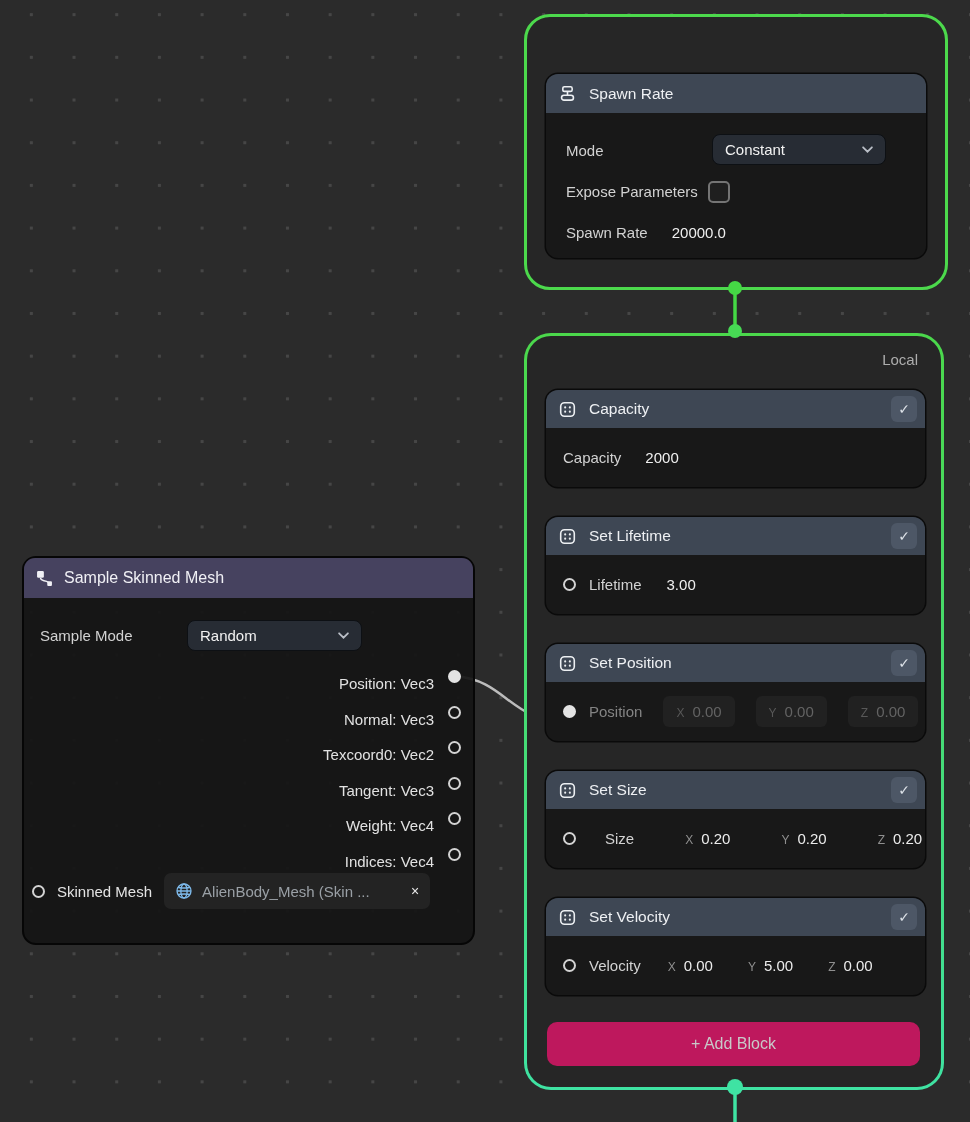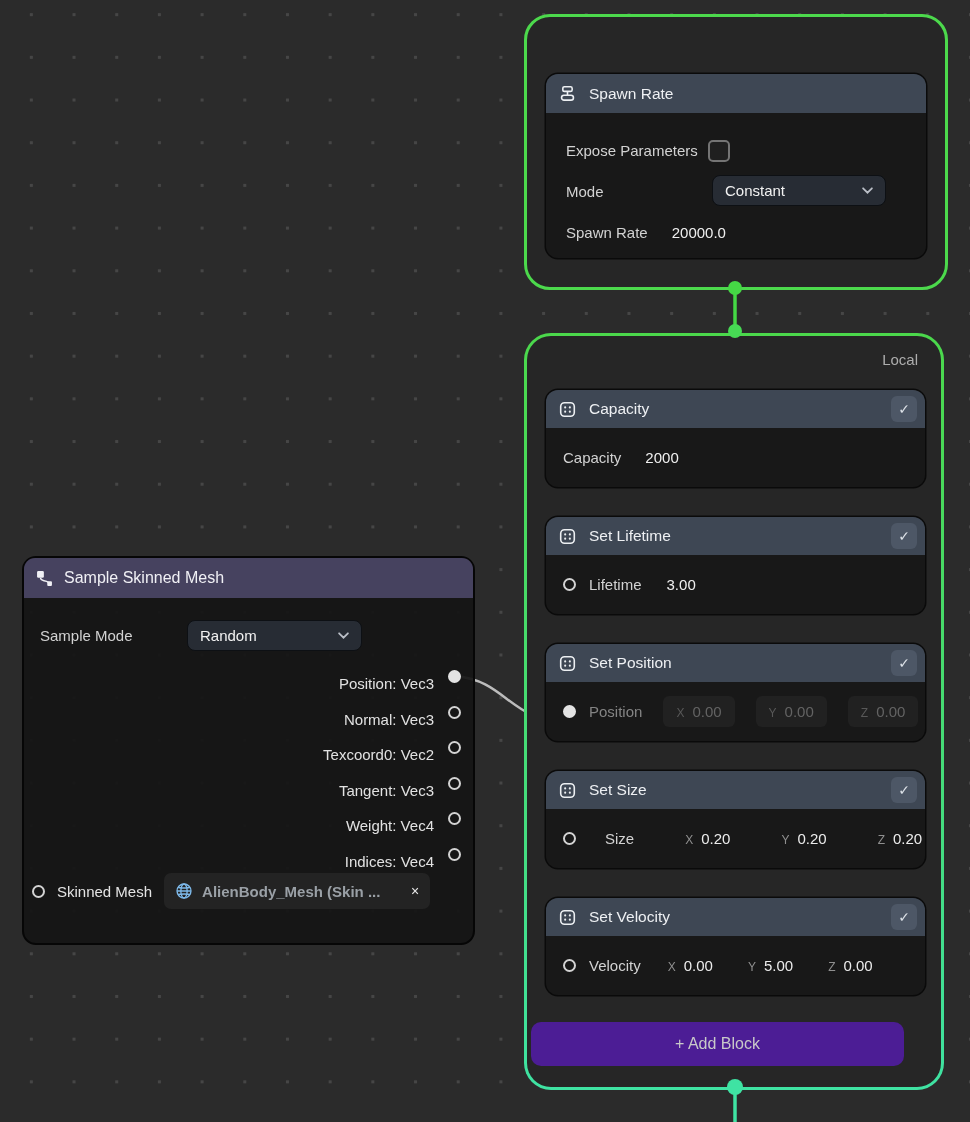--- a/index.html
+++ b/index.html
@@ -93,22 +93,22 @@
   #init-wrap {
     left:524px; top:333px; width:420px; height:757px;
     background:linear-gradient(180deg,#4bd84b 0%, #44dd83 70%, #3fe3a3 100%);
     border-radius:27px; padding:3px; position:absolute; z-index:2;
   }
   #init-node { position:relative; width:100%; height:100%; background:#262626; border-radius:24px; }
   #init-node .node-title { position:absolute; left:0; right:0; top:12px; }
   #init-badge { position:absolute; right:23px; top:15px; font-size:15px; color:#adadad; }
 
   #add-block-btn {
-    position:absolute; left:4px; top:686px; width:373px; height:44px;
-    background:#4c1d95; border:none; border-radius:10px;
+    position:absolute; left:20px; top:686px; width:373px; height:44px;
+    background:#be185d; border:none; border-radius:10px;
     color:#c9c9c9; font-size:16px; font-family:inherit; cursor:pointer;
   }
 
   
   #sample-node {
     left:22px; top:556px; width:453px; height:389px;
     background:rgba(20,20,20,0.93);
     border:2px solid #060606; border-radius:14px;
   }
   #sample-header {
@@ -125,21 +125,21 @@
   .out-label { font-size:15px; color:#e2e2e2;margin-top:15px; }
   #skinned-row {
     position:absolute; left:8px; top:315px; width:437px; height:36px;
     display:flex; align-items:center; gap:12px; font-size:15px;
   }
   #asset-field {
     width:266px; height:36px; background:#232323; border-radius:7px;
     display:flex; align-items:center; gap:9px; padding:0 11px;
     overflow:hidden;
   }
-  #asset-name { color:#9aa0a6; white-space:nowrap; overflow:hidden; flex:1;font-weight:bold; }
+  #asset-name { color:#9aa0a6; white-space:nowrap; overflow:hidden; flex:1; }
   #asset-clear { color:#eaeaea; font-size:14px; cursor:pointer; }
   .icon { display:flex; flex:0 0 auto; }
 </style>
 </head>
 <body>
 
 <div class="layer" id="wires">
   <svg>
     <path d="M456,676 C494,680 504,702 532,715" fill="none" stroke="#bcbcbc" stroke-width="2.5" stroke-linecap="round"></path>
   </svg>
@@ -152,33 +152,33 @@
         <svg width="17" height="17" viewBox="0 0 16 16" fill="none" stroke="#eceff2" stroke-width="1.5">
           <rect x="3.6" y="1.6" width="8.8" height="4.4" rx="1.6"></rect>
           <line x1="8" y1="6" x2="8" y2="9.6"></line>
           <rect x="2.4" y="9.6" width="11.2" height="4.6" rx="2.3"></rect>
         </svg>
       </span>
       <span class="block-title">Spawn Rate</span>
     </div>
     <div class="srows">
       <div class="srow">
-        <span class="field-label">Expose Parameters</span>
-        <span class="checkbox"></span>
-      </div>
-      <div class="srow">
         <span class="field-label">Mode</span>
         <div class="dropdown" id="mode-dropdown">
           <span>Constant</span>
           <span class="chev icon">
             <svg width="11" height="7" viewBox="0 0 10 6" fill="none" stroke="#b9bec6" stroke-width="1.6" stroke-linecap="round">
                 <path d="M1,1 L5,5 L9,1"></path>
               </svg>
           </span>
         </div>
+      </div>
+      <div class="srow">
+        <span class="field-label">Expose Parameters</span>
+        <span class="checkbox"></span>
       </div>
       <div class="srow">
         <span class="field-label">Spawn Rate</span>
         <span class="field-value" style="margin-left:24px;text-align:center;">20000.0</span>
       </div>
     </div>
   </div>
 </div>
 
 <div id="init-wrap">

